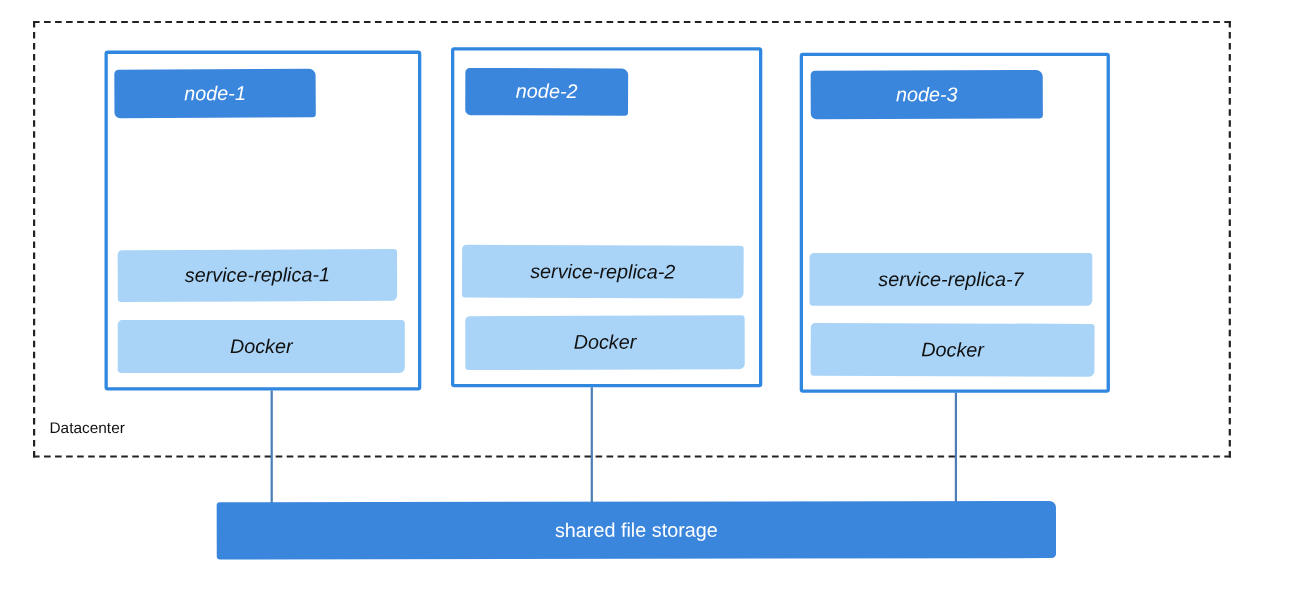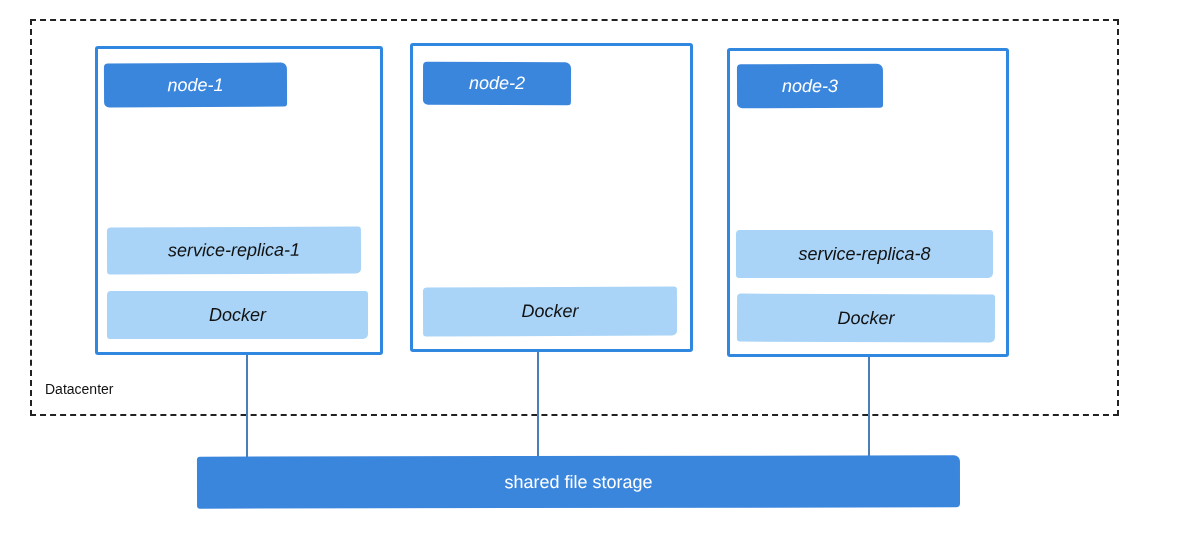--- a/index.html
+++ b/index.html
@@ -50,21 +50,21 @@
     background: var(--header-fill, #3b86dd);
     color: var(--header-text, #ffffff);
     font-size: 18px;
     display: flex;
     align-items: center;
     justify-content: center;
     border-radius: 4px 6px 3px 5px;
   }
   .node-1 .node-header { left: 6px;  top: 14px; width: 183px; height: 44px; transform: rotate(-0.3deg); }
   .node-2 .node-header { left: 10px; top: 16px; width: 148px; height: 43px; transform: rotate(0.2deg); }
-  .node-3 .node-header { left: 7px;  top: 13px; width: 146px; height: 44px; transform: rotate(-0.2deg); }
+  .node-3 .node-header { left: 7px;  top: 13px; width: 211px; height: 44px; transform: rotate(-0.2deg); }
 
   .inner-box {
     position: absolute;
     background: var(--light-fill, #a9d4f7);
     color: var(--label-text, #111111);
     font-size: 18px;
     display: flex;
     align-items: center;
     justify-content: center;
     border-radius: 4px 3px 5px 3px;
@@ -112,26 +112,27 @@
   <div class="datacenter-label">Datacenter</div>
 
   <div class="node node-1">
     <div class="node-header">node-1</div>
     <div class="inner-box service">service-replica-1</div>
     <div class="inner-box docker">Docker</div>
   </div>
 
   <div class="node node-2">
     <div class="node-header">node-2</div>
+    <div class="inner-box service">service-replica-2</div>
     <div class="inner-box docker">Docker</div>
   </div>
 
   <div class="node node-3">
     <div class="node-header">node-3</div>
-    <div class="inner-box service">service-replica-8</div>
+    <div class="inner-box service">service-replica-7</div>
     <div class="inner-box docker">Docker</div>
   </div>
 
   <div class="connector connector-1"></div>
   <div class="connector connector-2"></div>
   <div class="connector connector-3"></div>
 
   <div class="storage">shared file storage</div>
 
 </div>

